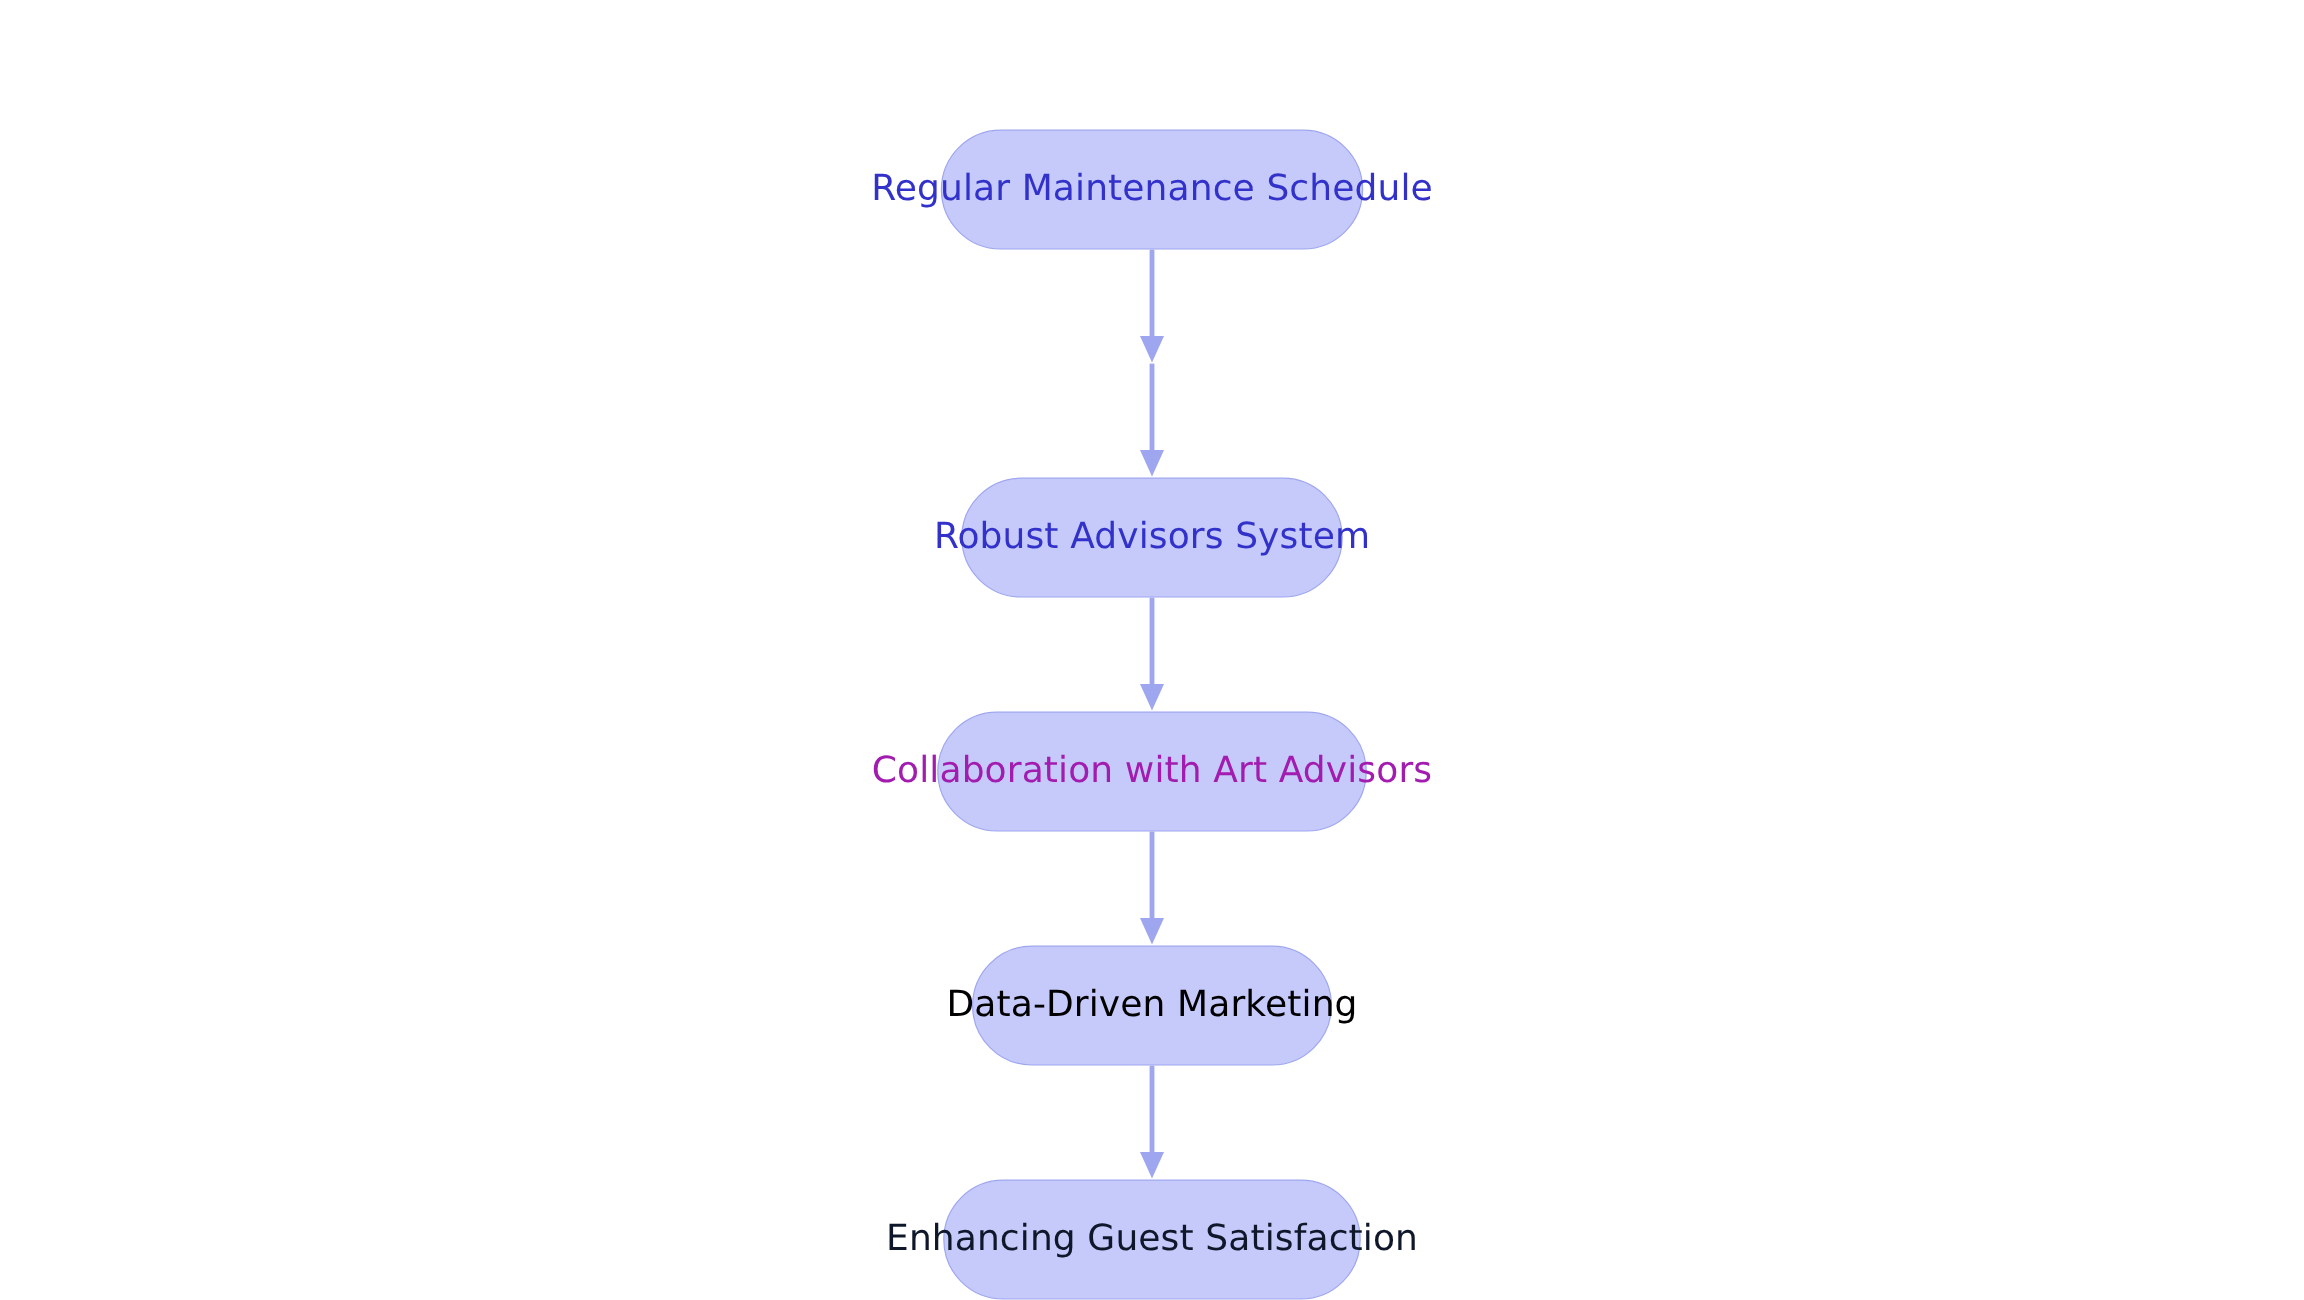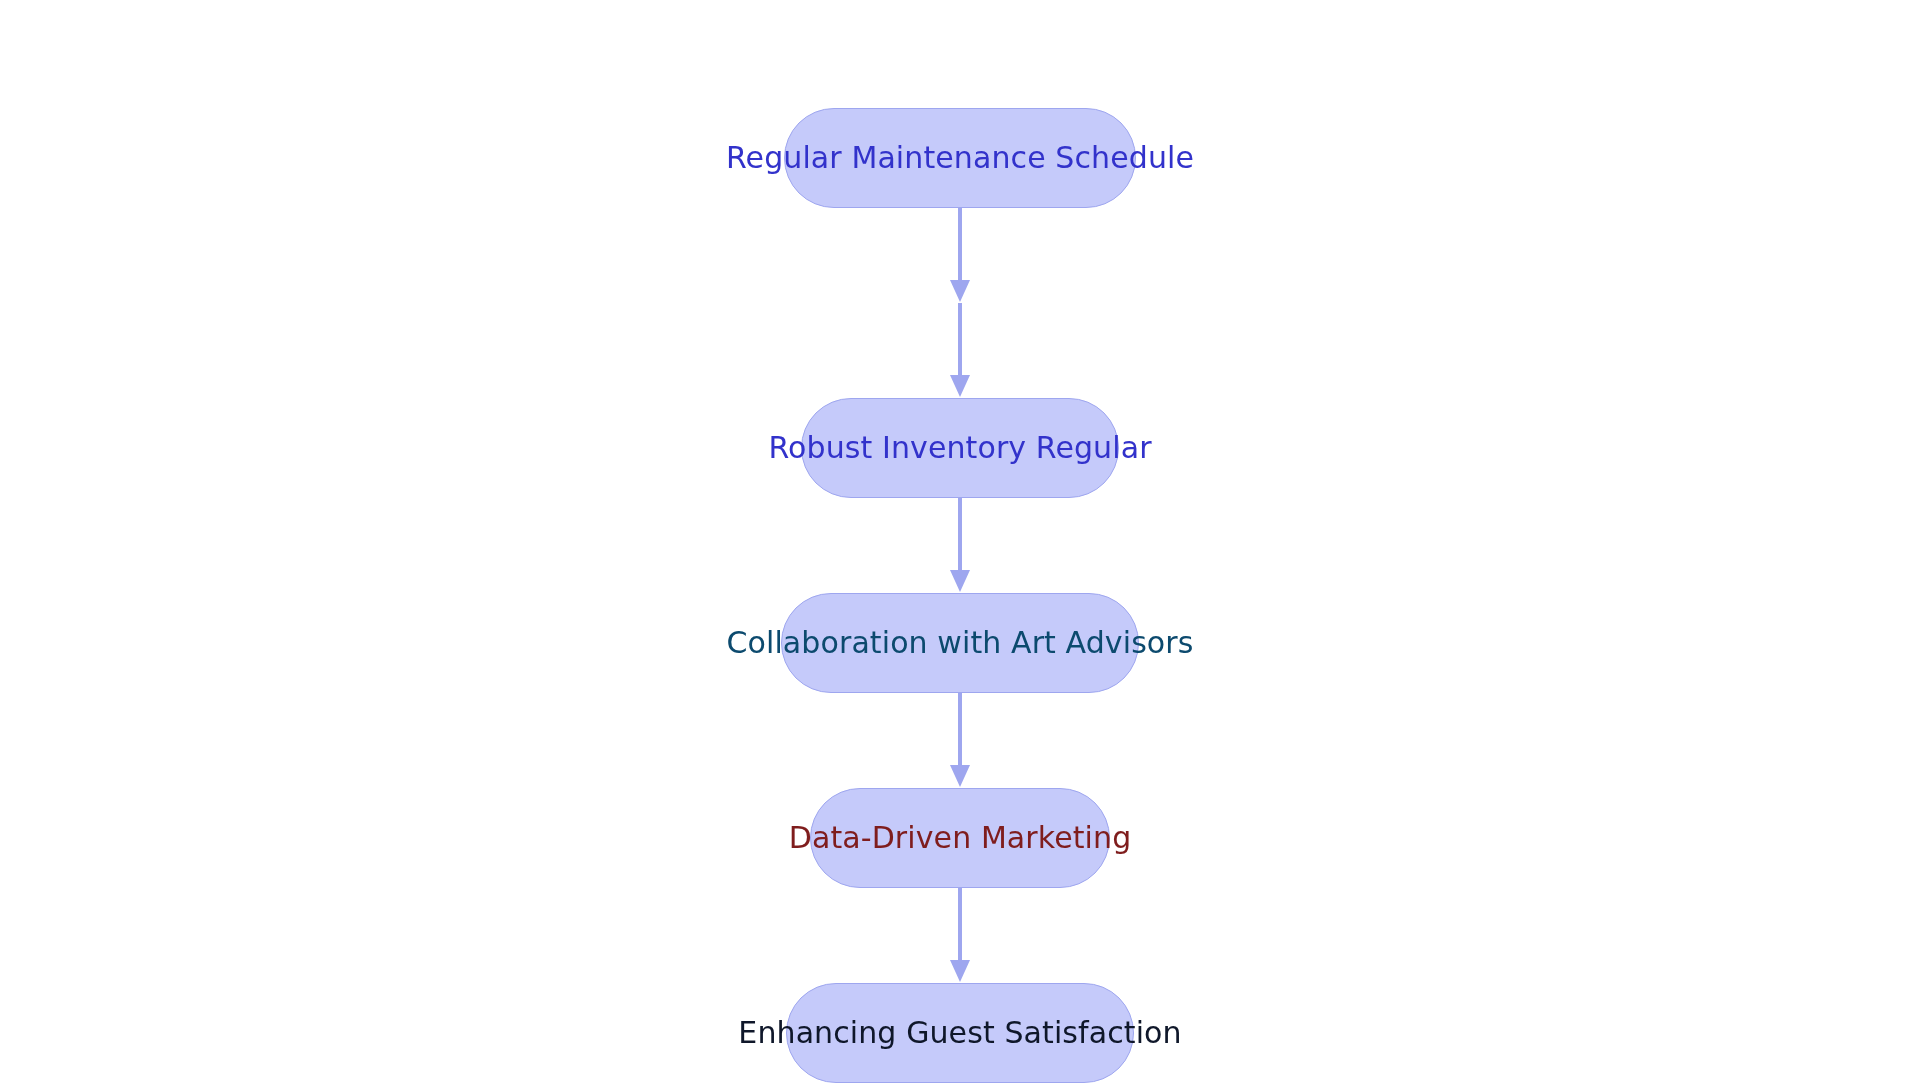--- a/index.html
+++ b/index.html
@@ -101,43 +101,43 @@
 
 
     <div class="flow-connector" style="height: 95px;">
       <svg width="24" height="95" viewBox="0 0 24 95" aria-hidden="true">
         <line class="connector-line" x1="12" y1="0" x2="12" y2="73" style="stroke: rgb(158, 166, 239);"></line>
         <polygon class="connector-head" points="2,72 22,72 12,94" style="fill: rgb(158, 166, 239);"></polygon>
       </svg>
     </div>
 
     <div class="flow-node" style="width: 318px; background: rgb(197, 202, 250); border-color: rgb(158, 166, 239);">
-      <span class="flow-node-label" style="color: rgb(50, 50, 203);">Robust Inventory Regular</span>
+      <span class="flow-node-label" style="color: rgb(50, 50, 203);">Robust Advisors System</span>
     </div>
 
     <div class="flow-connector" style="height: 95px;">
       <svg width="24" height="95" viewBox="0 0 24 95" aria-hidden="true">
         <line class="connector-line" x1="12" y1="0" x2="12" y2="73" style="stroke: rgb(158, 166, 239);"></line>
         <polygon class="connector-head" points="2,72 22,72 12,94" style="fill: rgb(158, 166, 239);"></polygon>
       </svg>
     </div>
 
     <div class="flow-node" style="width: 358px; background: rgb(197, 202, 250); border-color: rgb(158, 166, 239);">
-      <span class="flow-node-label" style="color: #0c4a6e;">Collaboration with Art Advisors</span>
+      <span class="flow-node-label" style="color: #a21caf;">Collaboration with Art Advisors</span>
     </div>
 
     <div class="flow-connector" style="height: 95px;">
       <svg width="24" height="95" viewBox="0 0 24 95" aria-hidden="true">
         <line class="connector-line" x1="12" y1="0" x2="12" y2="73" style="stroke: rgb(158, 166, 239);"></line>
         <polygon class="connector-head" points="2,72 22,72 12,94" style="fill: rgb(158, 166, 239);"></polygon>
       </svg>
     </div>
 
     <div class="flow-node" style="width: 300px; background: rgb(197, 202, 250); border-color: rgb(158, 166, 239);">
-      <span class="flow-node-label" style="color: #7f1d1d;">Data-Driven Marketing</span>
+      <span class="flow-node-label" style="color: #000000;">Data-Driven Marketing</span>
     </div>
 
     <div class="flow-connector" style="height: 95px;">
       <svg width="24" height="95" viewBox="0 0 24 95" aria-hidden="true">
         <line class="connector-line" x1="12" y1="0" x2="12" y2="73" style="stroke: rgb(158, 166, 239);"></line>
         <polygon class="connector-head" points="2,72 22,72 12,94" style="fill: rgb(158, 166, 239);"></polygon>
       </svg>
     </div>
 
     <div class="flow-node" style="width: 348px; background: rgb(197, 202, 250); border-color: rgb(158, 166, 239);">

